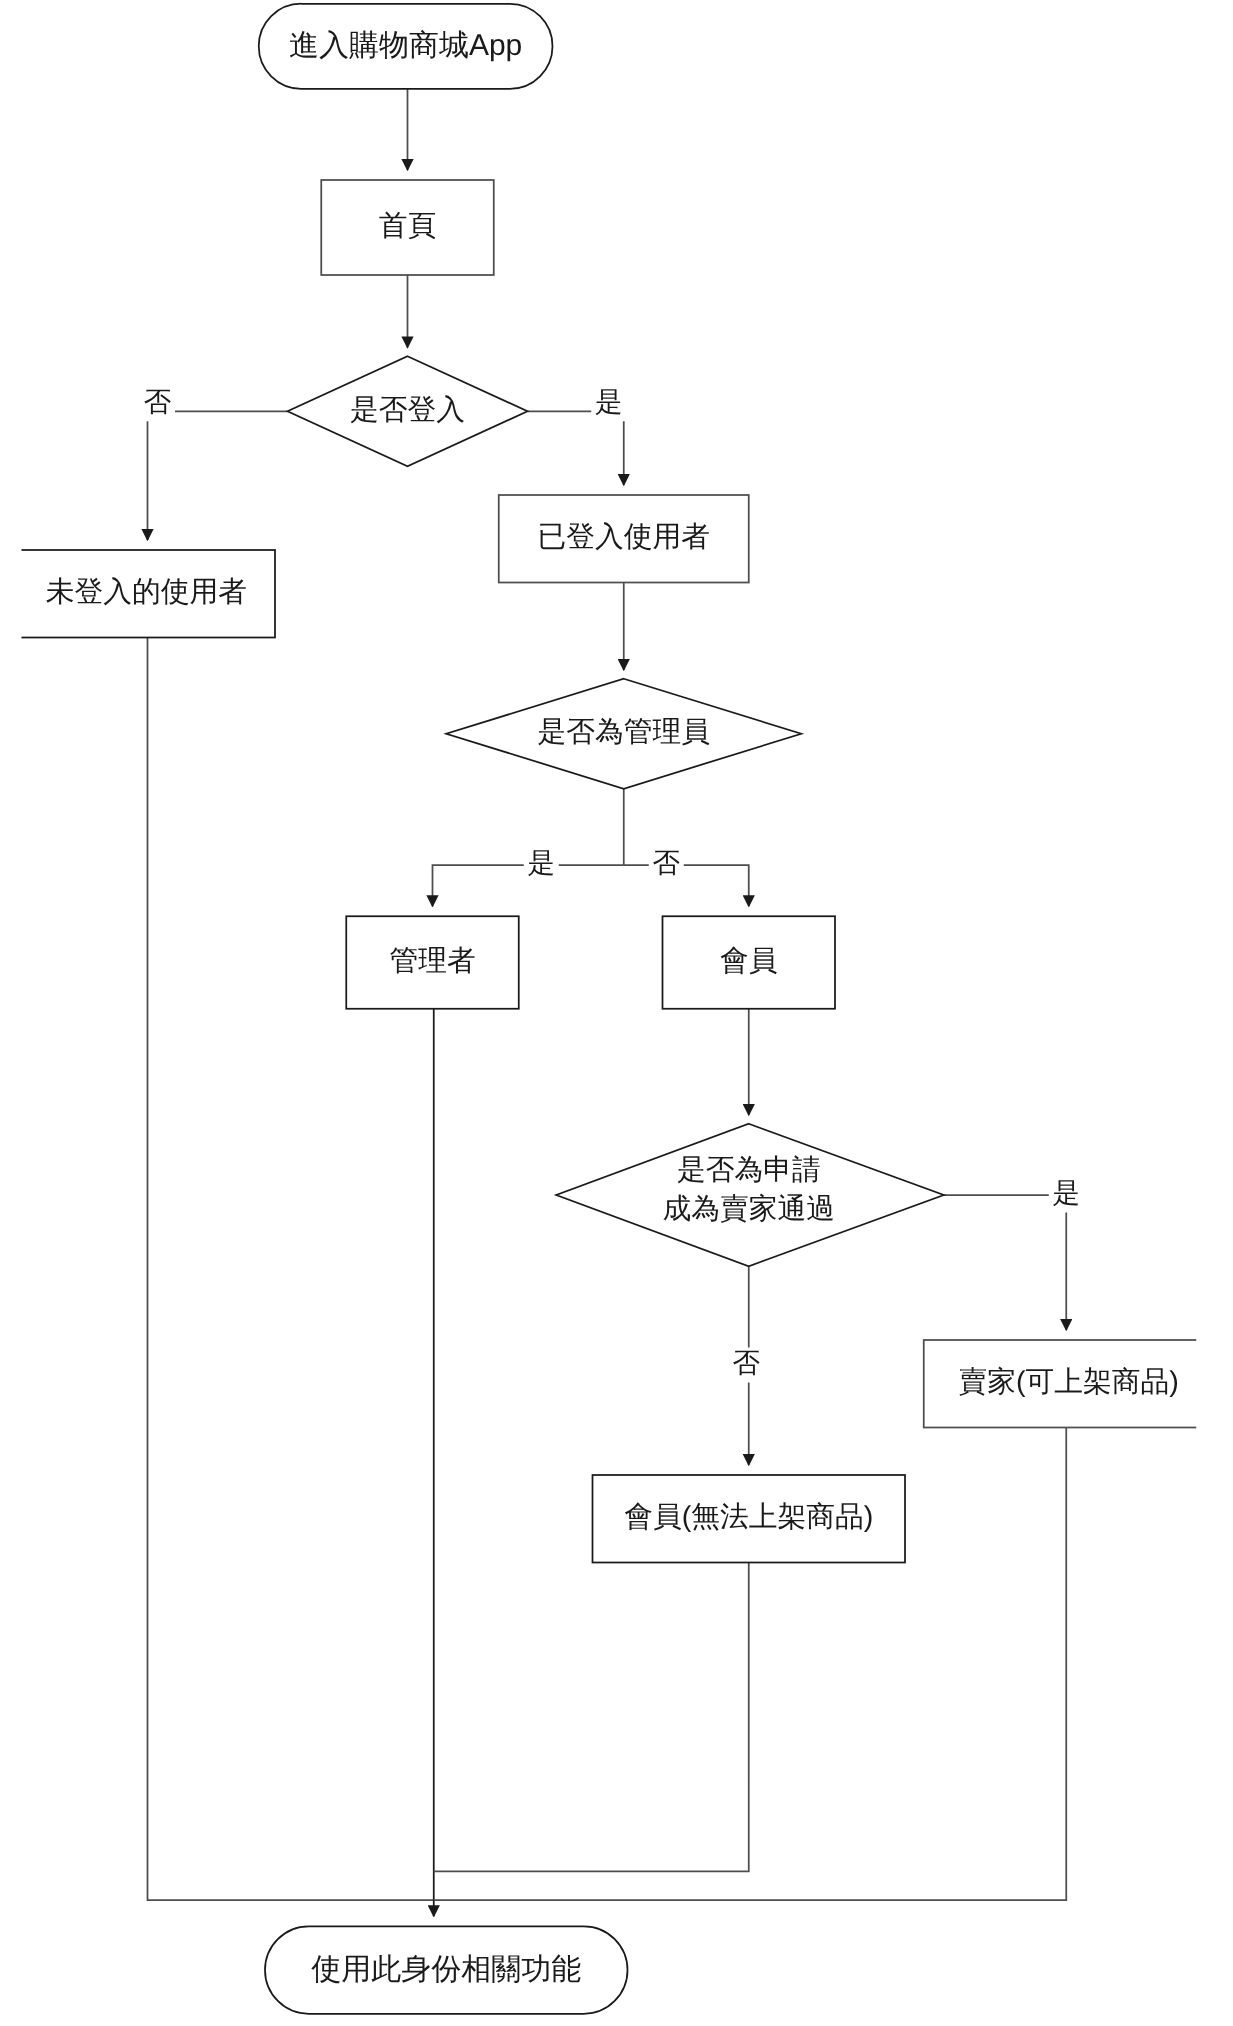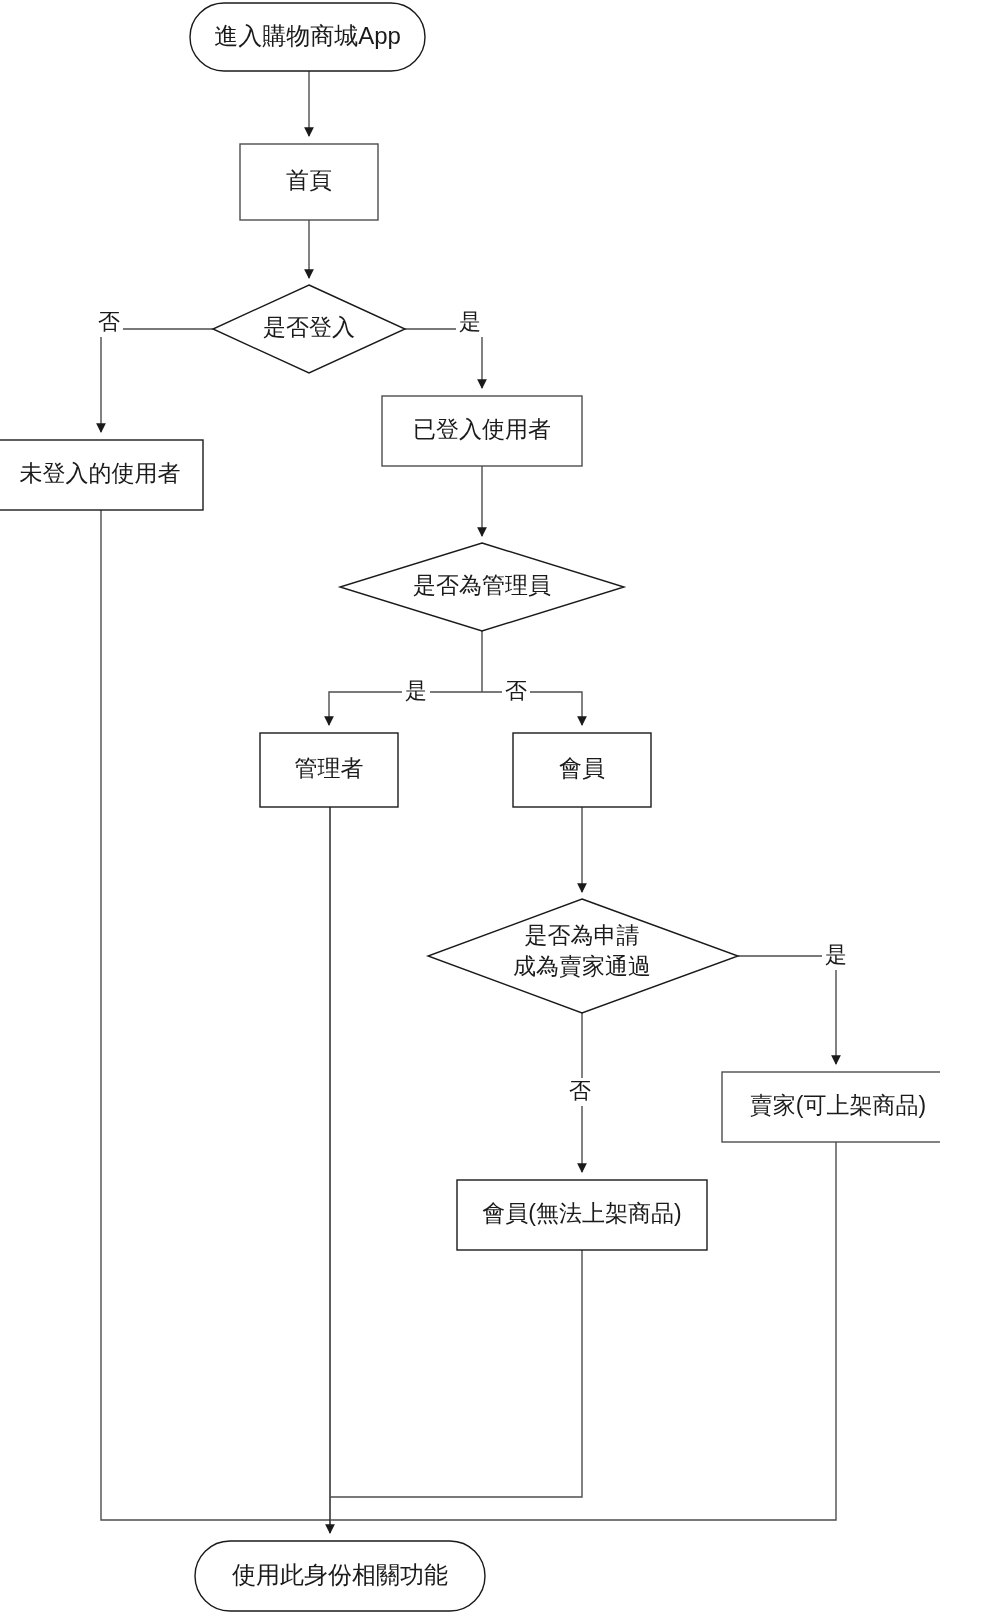--- a/index.html
+++ b/index.html
@@ -10,20 +10,21 @@
   }
   body {
     font-family: "Liberation Sans", "DejaVu Sans", sans-serif;
   }
   #flow-root {
     position: relative;
     width: 940px;
     height: 1621px;
     background: #ffffff;
     overflow: hidden;
+    margin-left: 17px;
   }
   #flow-svg {
     position: absolute;
     top: 0;
     left: 0;
     width: 986px;
     height: 1621px;
     display: block;
   }
   .node-shape {

